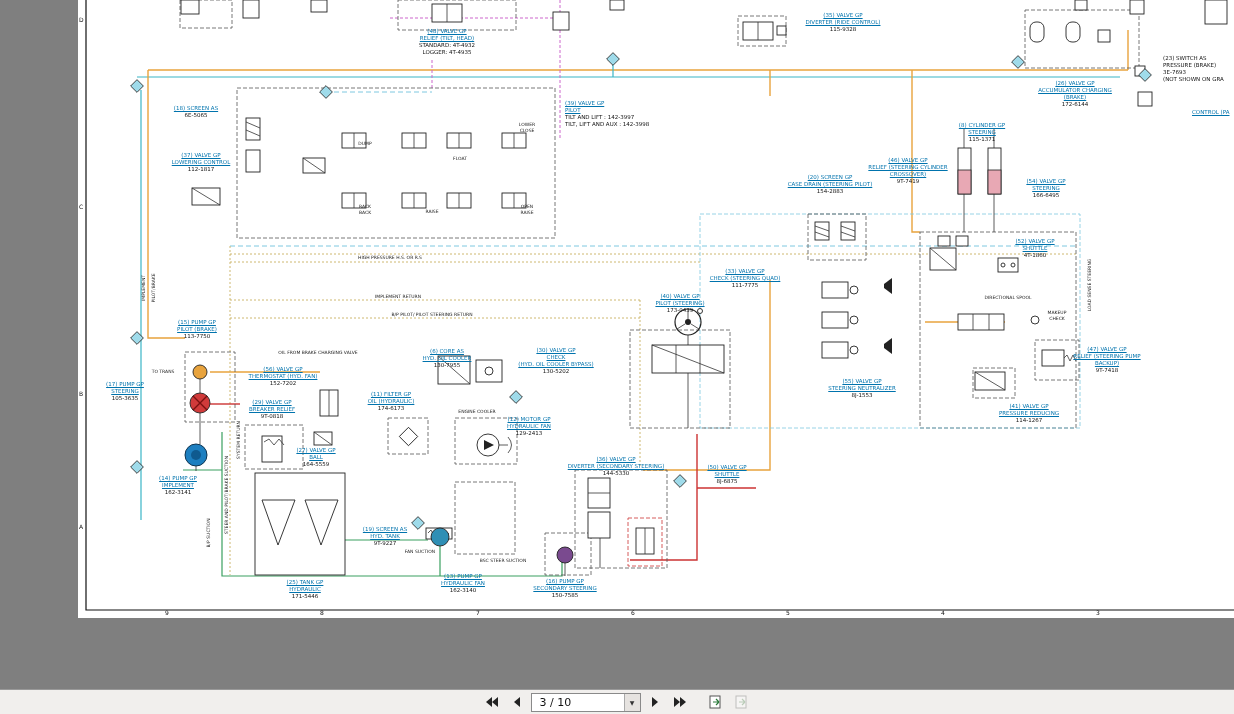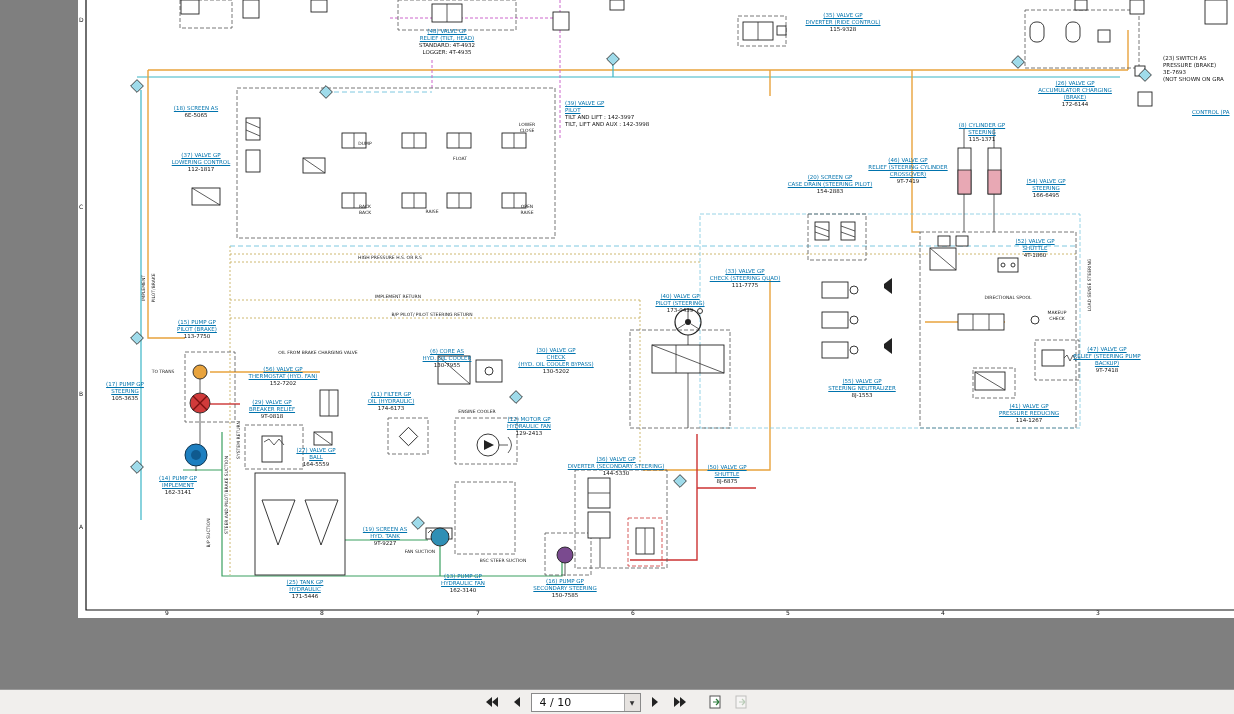--- a/index.html
+++ b/index.html
@@ -465,21 +465,21 @@
           <polygon points="7,1 1,6 7,11" fill="#222"></polygon>
           <polygon points="13,1 7,6 13,11" fill="#222"></polygon>
         </svg>
     </button>
     <button class="tb-btn" title="Previous page">
       <svg width="12" height="12">
           <polygon points="9,1 3,6 9,11" fill="#222"></polygon>
         </svg>
     </button>
     <div class="page-combo">
-      <span class="txt">4 / 10</span>
+      <span class="txt">3 / 10</span>
       <span class="dd">▼</span>
     </div>
     <button class="tb-btn" title="Next page">
       <svg width="12" height="12">
           <polygon points="3,1 9,6 3,11" fill="#222"></polygon>
         </svg>
     </button>
     <button class="tb-btn" title="Last page">
       <svg width="14" height="12">
           <polygon points="1,1 7,6 1,11" fill="#222"></polygon>

